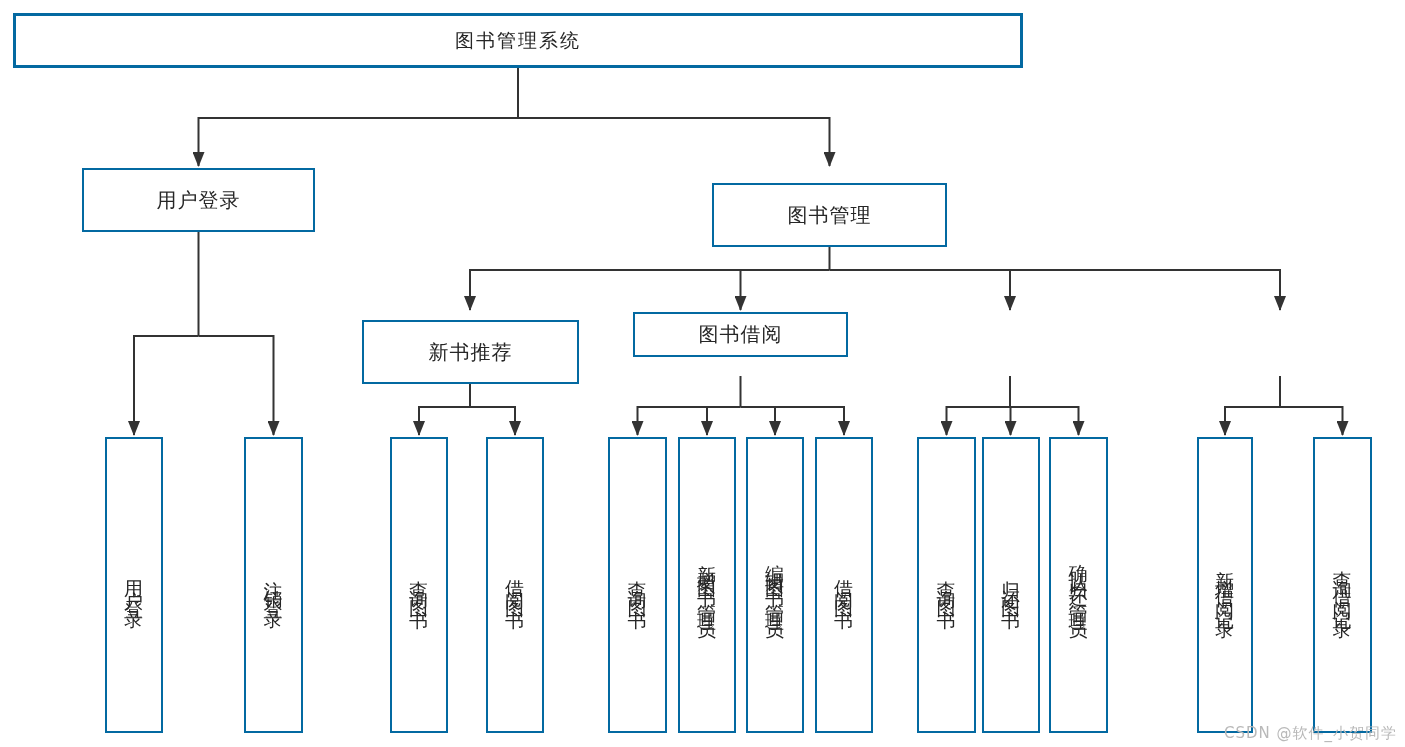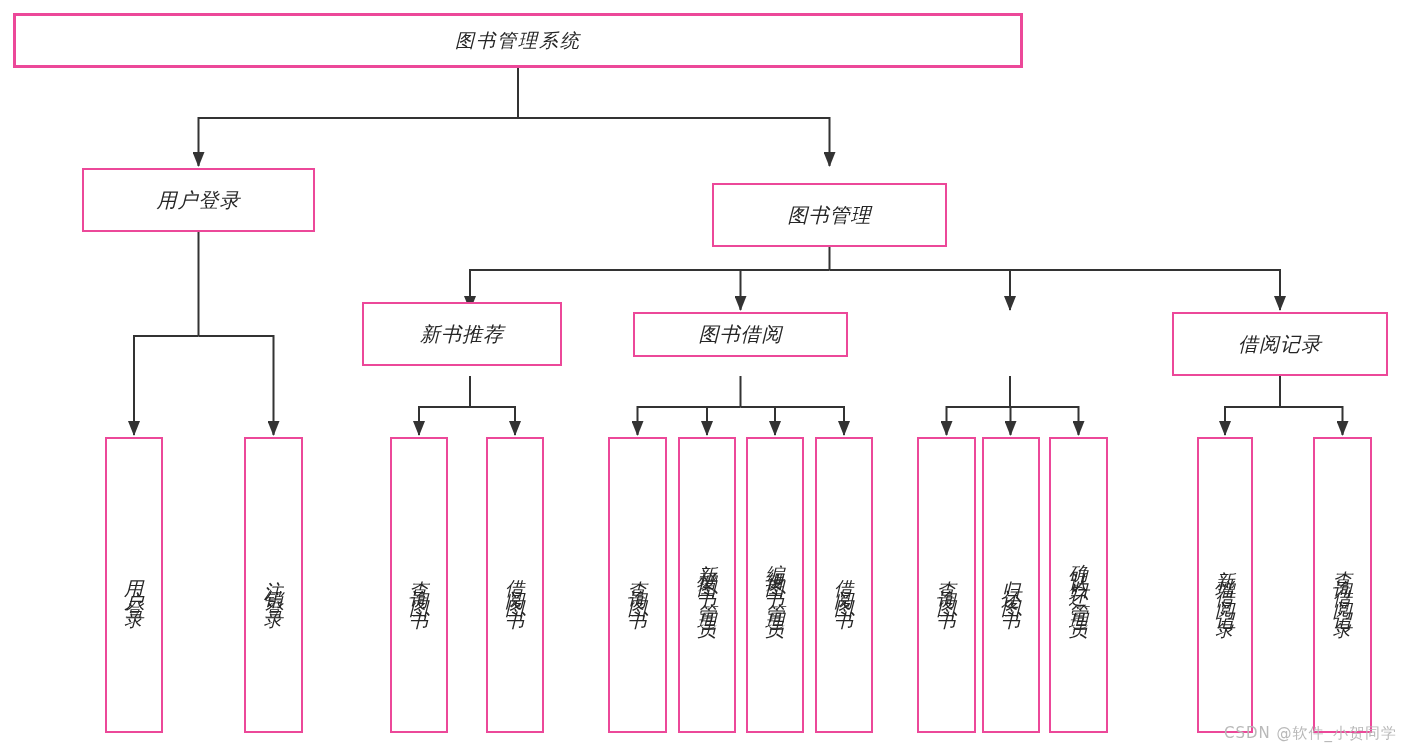--- a/index.html
+++ b/index.html
@@ -8,26 +8,25 @@
     position:relative;
     width:1405px;height:747px;
     background:#ffffff;
     font-family:"DejaVu Sans","Liberation Sans",sans-serif;
     overflow:hidden;
   }
   #wires{position:absolute;left:0;top:0;width:1405px;height:747px;}
   .node{
     position:absolute;
     box-sizing:border-box;
-    border:2px solid #ec4899;
+    border:2px solid #0369a1;
     background:#ffffff;
     color:#262626;
     display:flex;align-items:center;justify-content:center;
     text-align:left;
-    font-style:italic;
   }
   .node.root{border-width:3px;font-size:19px;letter-spacing:2px;}
   .node.branch{font-size:20px;letter-spacing:1px;}
   .node.leaf{
     font-size:19px;
   }
   .leaf .vtext{
     writing-mode:vertical-rl;
     text-orientation:mixed;
     letter-spacing:10px;
@@ -102,23 +101,22 @@
       <path d="M1280,407 H1225 V435" marker-end="url(#arw)"></path>
       <path d="M1280,407 H1342.5 V435" marker-end="url(#arw)"></path>
     </g>
   </svg>
 
   <div class="node root" style="left:13px;top:13px;width:1010px;height:55px;">图书管理系统</div>
 
   <div class="node branch" style="left:82px;top:168px;width:233px;height:64px;">用户登录</div>
   <div class="node branch" style="left:712px;top:183px;width:235px;height:64px;">图书管理</div>
 
-  <div class="node branch" style="left:362px;top:302px;width:200px;height:64px;">新书推荐</div>
+  <div class="node branch" style="left:362px;top:320px;width:217px;height:64px;">新书推荐</div>
   <div class="node branch" style="left:633px;top:312px;width:215px;height:45px;">图书借阅</div>
-  <div class="node branch" style="left:1172px;top:312px;width:216px;height:64px;">借阅记录</div>
 
   <div class="node leaf" style="left:105px;top:437px;width:58px;height:296px;">
     <span class="vtext">用户登录</span>
   </div>
   <div class="node leaf" style="left:244px;top:437px;width:59px;height:296px;">
     <span class="vtext">注销登录</span>
   </div>
 
   <div class="node leaf" style="left:390px;top:437px;width:58px;height:296px;">
     <span class="vtext">查询图书</span>

